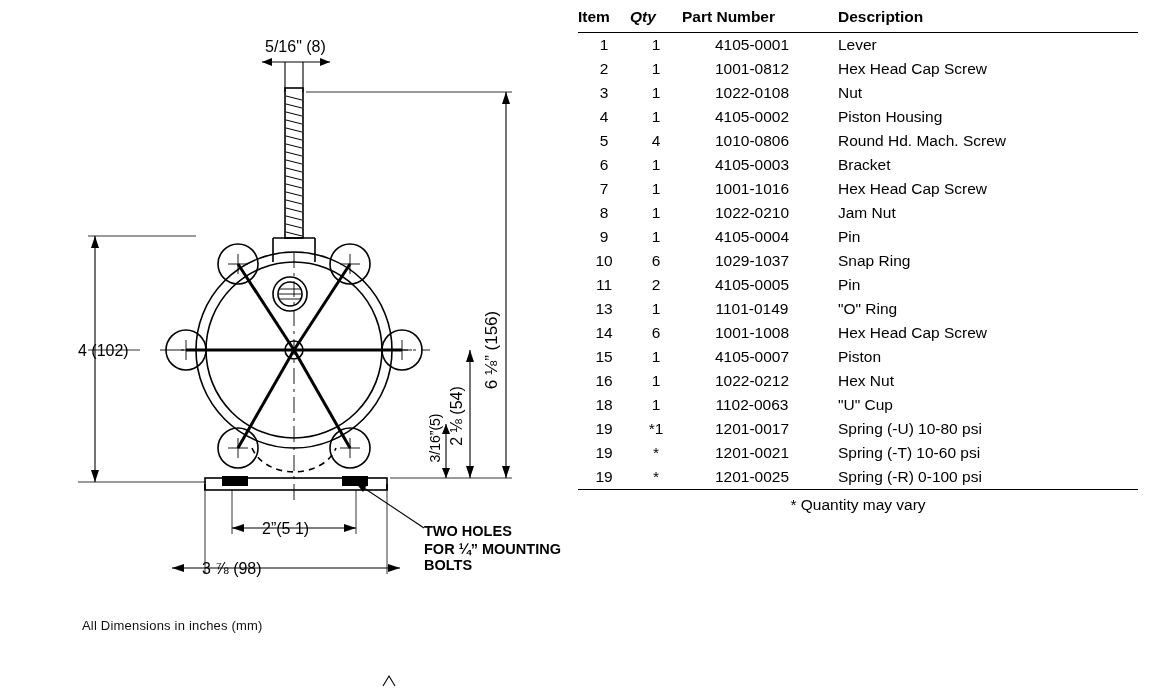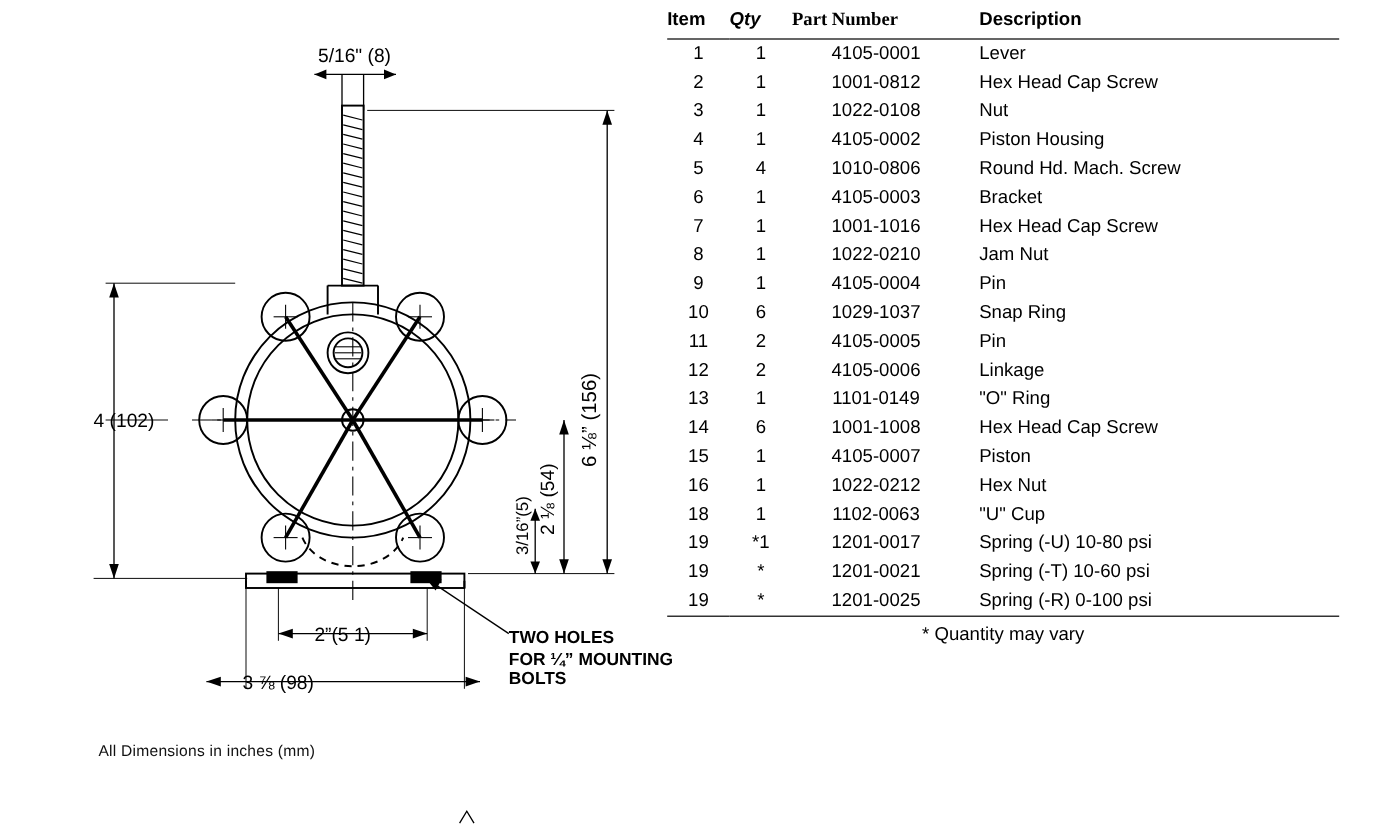--- a/index.html
+++ b/index.html
@@ -39,21 +39,21 @@
     left: 82px;
     top: 618px;
     font-size: 13px;
     color: #111;
     letter-spacing: 0.2px;
   }
 
   
   .table-panel {
     position: absolute;
-    left: 556px;
+    left: 578px;
     top: 0;
     width: 574px;
     height: 529px;
     padding-top: 6px;
     box-sizing: border-box;
   }
   table.parts {
     border-collapse: collapse;
     width: 560px;
     font-size: 15.5px;
@@ -71,21 +71,21 @@
   table.parts td {
     padding: 3px 0;
     white-space: nowrap;
   }
   .col-item   { width: 52px;  text-align: center; }
   .col-qty    { width: 52px;  text-align: center; }
   .col-part   { width: 140px; text-align: center; }
   .col-desc   { width: 300px; text-align: left; padding-left: 16px !important; }
   th.col-item { text-align: center; }
   th.col-qty  { text-align: center; font-style: italic; }
-  th.col-part { text-align: center; font-family: Liberation Serif, serif; }
+  th.col-part { text-align: center; }
   th.col-desc { text-align: left; padding-left: 16px; }
 
   tr.footnote-row td {
     border-top: 1.6px solid #000;
     padding-top: 6px;
     text-align: center;
     font-size: 15.5px;
   }
   .footnote-cell {
     padding-left: 40px;
@@ -352,26 +352,20 @@
             <td class="col-part">1029-1037</td>
             <td class="col-desc">Snap Ring</td>
           </tr>
           <tr>
             <td class="col-item">11</td>
             <td class="col-qty">2</td>
             <td class="col-part">4105-0005</td>
             <td class="col-desc">Pin</td>
           </tr>
           <tr>
-            <td class="col-item">12</td>
-            <td class="col-qty">2</td>
-            <td class="col-part">4105-0006</td>
-            <td class="col-desc">Linkage</td>
-          </tr>
-          <tr>
             <td class="col-item">13</td>
             <td class="col-qty">1</td>
             <td class="col-part">1101-0149</td>
             <td class="col-desc">"O" Ring</td>
           </tr>
           <tr>
             <td class="col-item">14</td>
             <td class="col-qty">6</td>
             <td class="col-part">1001-1008</td>
             <td class="col-desc">Hex Head Cap Screw</td>

